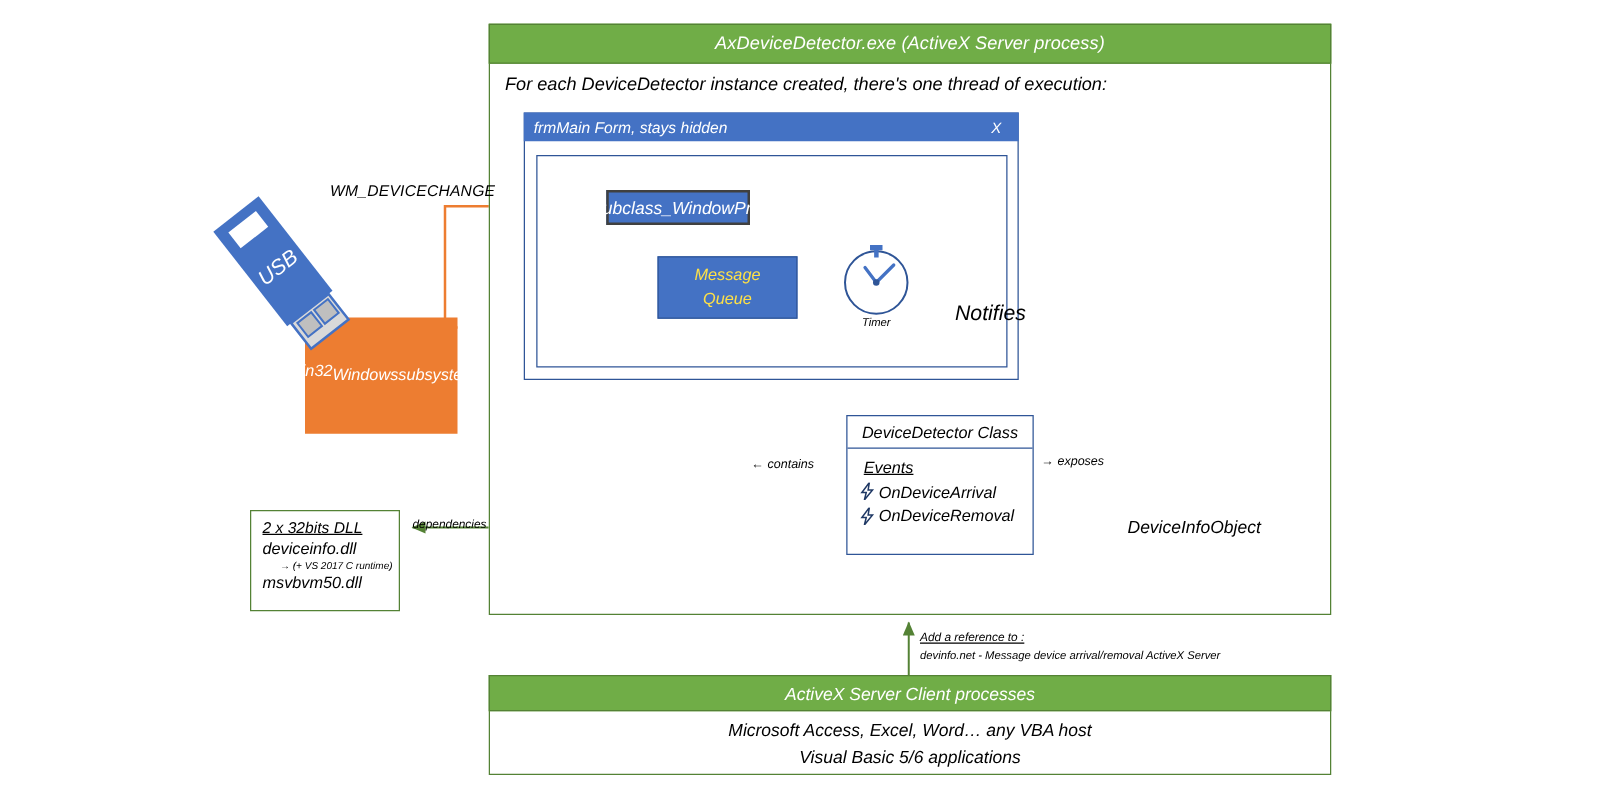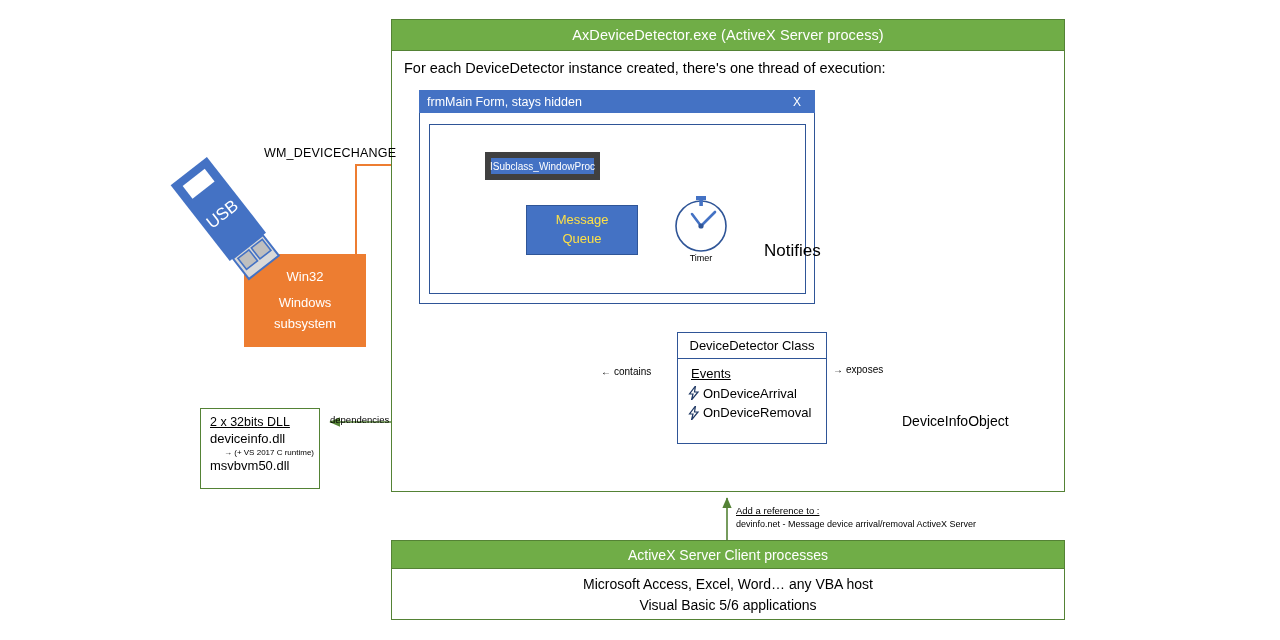--- a/index.html
+++ b/index.html
@@ -11,21 +11,21 @@
     width: 1280px;
     height: 640px;
     position: relative;
     overflow: hidden;
     font-family: "Liberation Sans", sans-serif;
     color: #000000;
   }
   .stage {
     position: absolute;
     left: 0; top: 0;
-    width: 1280px; height: 640px;
+    width: 1280px; height: 640px; font-style: italic;
   }
   .abs { position: absolute; }
 
   
   #server-frame {
     left: 391px; top: 19px;
     width: 674px; height: 473px;
     border: 1.5px solid #548235;
     box-sizing: border-box;
     background: #ffffff;
@@ -82,24 +82,24 @@
     border: 1px solid #2F5597;
     box-sizing: border-box;
     background: #ffffff;
   }
 
   
   #subclass-box {
     left: 485px; top: 152px;
     width: 115px; height: 28px;
     background: #4472C4;
-    border: 6px solid #404040;
+    border: 2px solid #404040;
     box-sizing: border-box;
     color: #ffffff;
-    font-size: 10px;
+    font-size: 14px;
     display: flex;
     align-items: center;
     justify-content: center;
   }
 
   
   #message-queue-box {
     left: 526px; top: 205px;
     width: 112px; height: 50px;
     background: #4472C4;
@@ -132,21 +132,20 @@
 
   
   #win32-box {
     left: 244px; top: 254px;
     width: 122px; height: 93px;
     background: #ED7D31;
     box-sizing: border-box;
     color: #ffffff;
     font-size: 13px;
     display: flex;
-    flex-direction: column;
     align-items: center;
     justify-content: center;
     line-height: 1.55;
   }
   #win32-title { margin-bottom: 6px; }
 
   
   #wm-devicechange-label {
     left: 264px; top: 146px;
     font-size: 12.5px;

